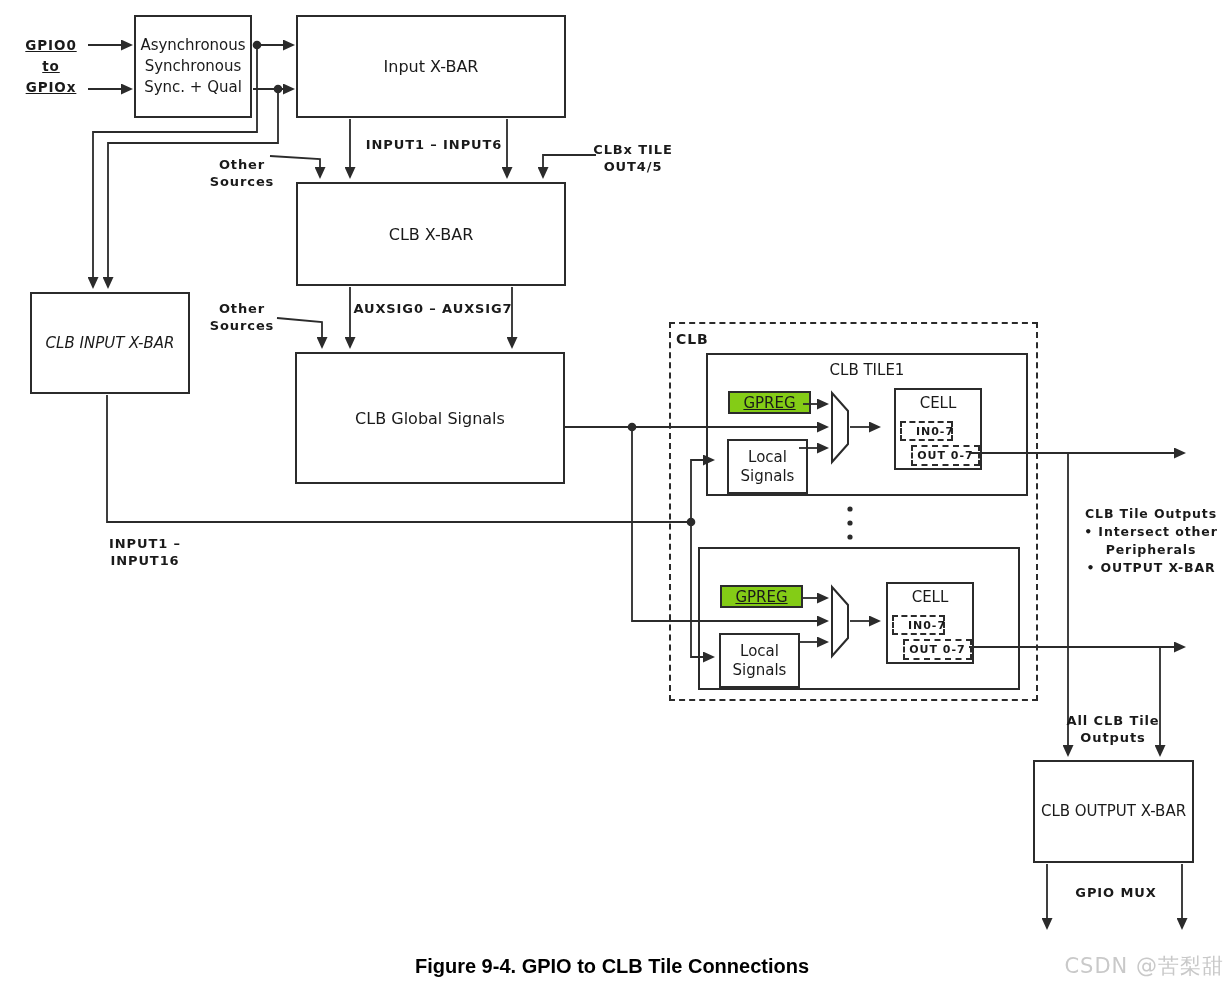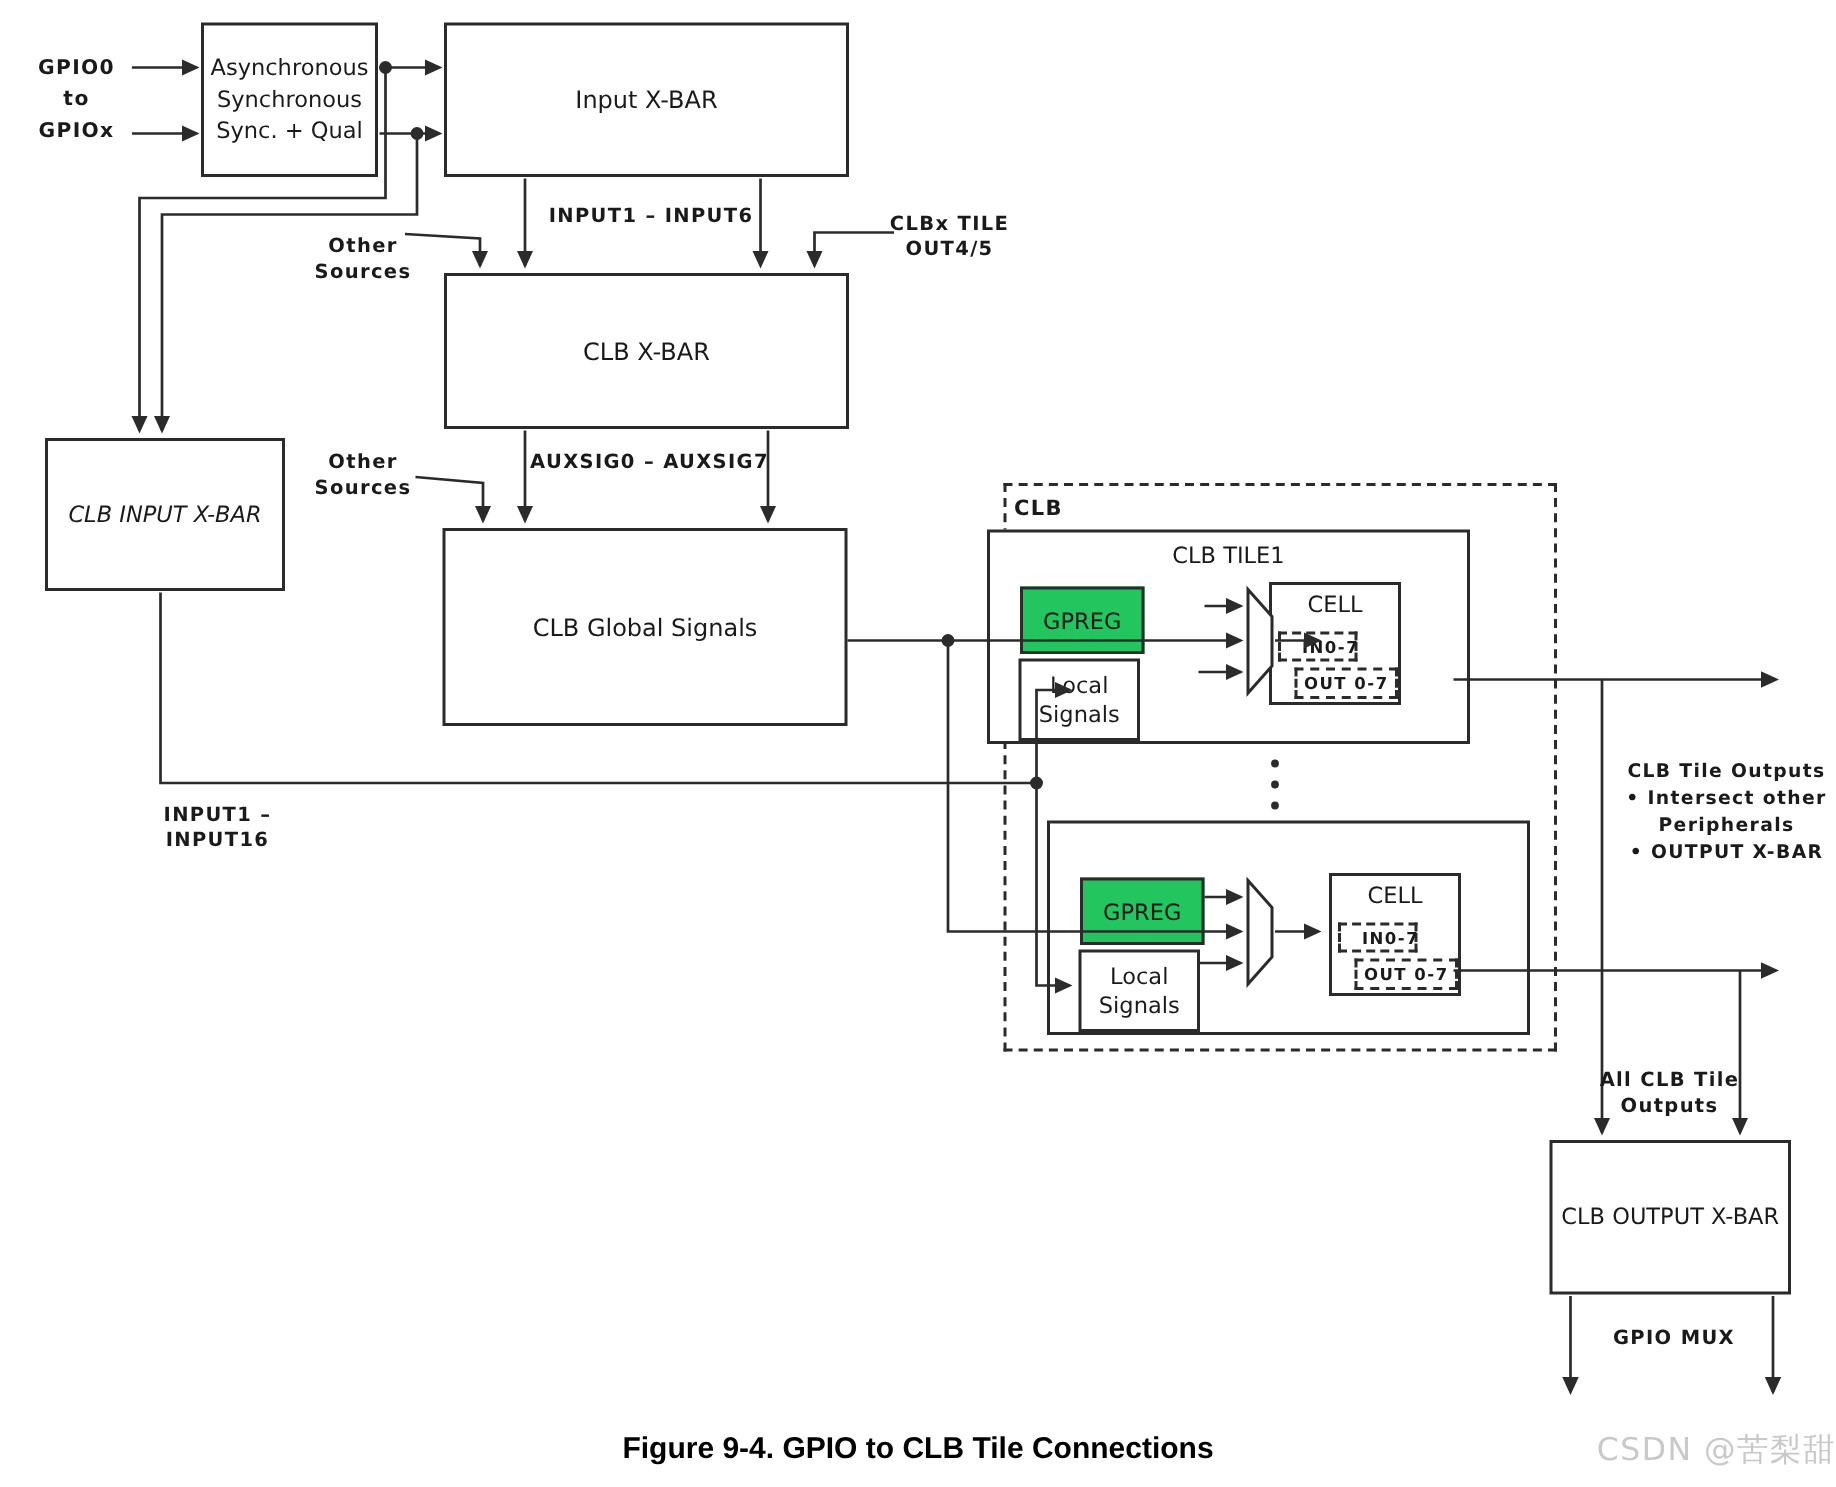--- a/index.html
+++ b/index.html
@@ -25,26 +25,26 @@
   #b-output{left:1033px;top:760px;width:161px;height:103px;font-size:15px;}
 
   .dashed-clb{
     position:absolute;left:669px;top:322px;width:369px;height:379px;
     border:2px dashed var(--line);box-sizing:border-box;background:transparent;
   }
   .tile{
     position:absolute;width:322px;height:143px;border:2px solid var(--line);
     background:#fff;box-sizing:border-box;
   }
-  #tile1{left:658px;top:353px;}
+  #tile1{left:706px;top:353px;}
   #tilex{left:698px;top:547px;}
   .tile-title{position:absolute;top:6px;left:0;right:0;text-align:center;font-size:15px;}
   .gpreg{
-    position:absolute;left:20px;top:36px;width:83px;height:45px;border:2px solid var(--line);
-    box-sizing:border-box;display:flex;align-items:center;justify-content:center;font-size:15px;background:#22c55e;
+    position:absolute;left:20px;top:36px;width:83px;height:23px;border:2px solid var(--line);
+    box-sizing:border-box;display:flex;align-items:center;justify-content:center;font-size:15px;background:#84cc16;text-decoration:underline;
   }
   .local{
     position:absolute;left:19px;top:84px;width:81px;height:55px;border:2px solid var(--line);
     box-sizing:border-box;display:flex;align-items:center;justify-content:center;
     font-size:15px;line-height:19px;text-align:center;white-space:pre-line;background:#fff;
   }
   .cell{
     position:absolute;left:186px;top:33px;width:88px;height:82px;border:2px solid var(--line);
     box-sizing:border-box;background:#fff;
   }
@@ -54,21 +54,21 @@
     display:flex;align-items:center;justify-content:center;
     font-size:11px;font-weight:bold;letter-spacing:1px;background:#fff;white-space:nowrap;
   }
   .cell-in{left:4px;top:31px;width:53px;height:20px;padding-left:17px;}
   .cell-out{left:15px;top:55px;width:69px;height:21px;}
 
   .lbl{
     position:absolute;font-size:13px;font-weight:bold;letter-spacing:0.9px;
     color:var(--text);text-align:center;white-space:pre-line;line-height:17px;
   }
-  #l-gpio{left:12px;top:35px;width:78px;line-height:21px;font-size:13.5px;}
+  #l-gpio{left:12px;top:35px;width:78px;line-height:21px;font-size:13.5px;text-decoration:underline;}
   #l-in6{left:358px;top:136px;width:152px;}
   #l-os1{left:208px;top:156px;width:68px;}
   #l-clbx{left:588px;top:141px;width:90px;}
   #l-aux{left:352px;top:300px;width:162px;}
   #l-os2{left:208px;top:300px;width:68px;}
   #l-clb{left:676px;top:331px;width:40px;text-align:left;font-size:14px;}
   #l-in16{left:74px;top:535px;width:142px;}
   #l-tileout{left:1080px;top:505px;width:142px;line-height:18px;font-size:12.5px;}
   #l-allclb{left:1064px;top:712px;width:98px;}
   #l-gpiomux{left:1070px;top:884px;width:92px;}

